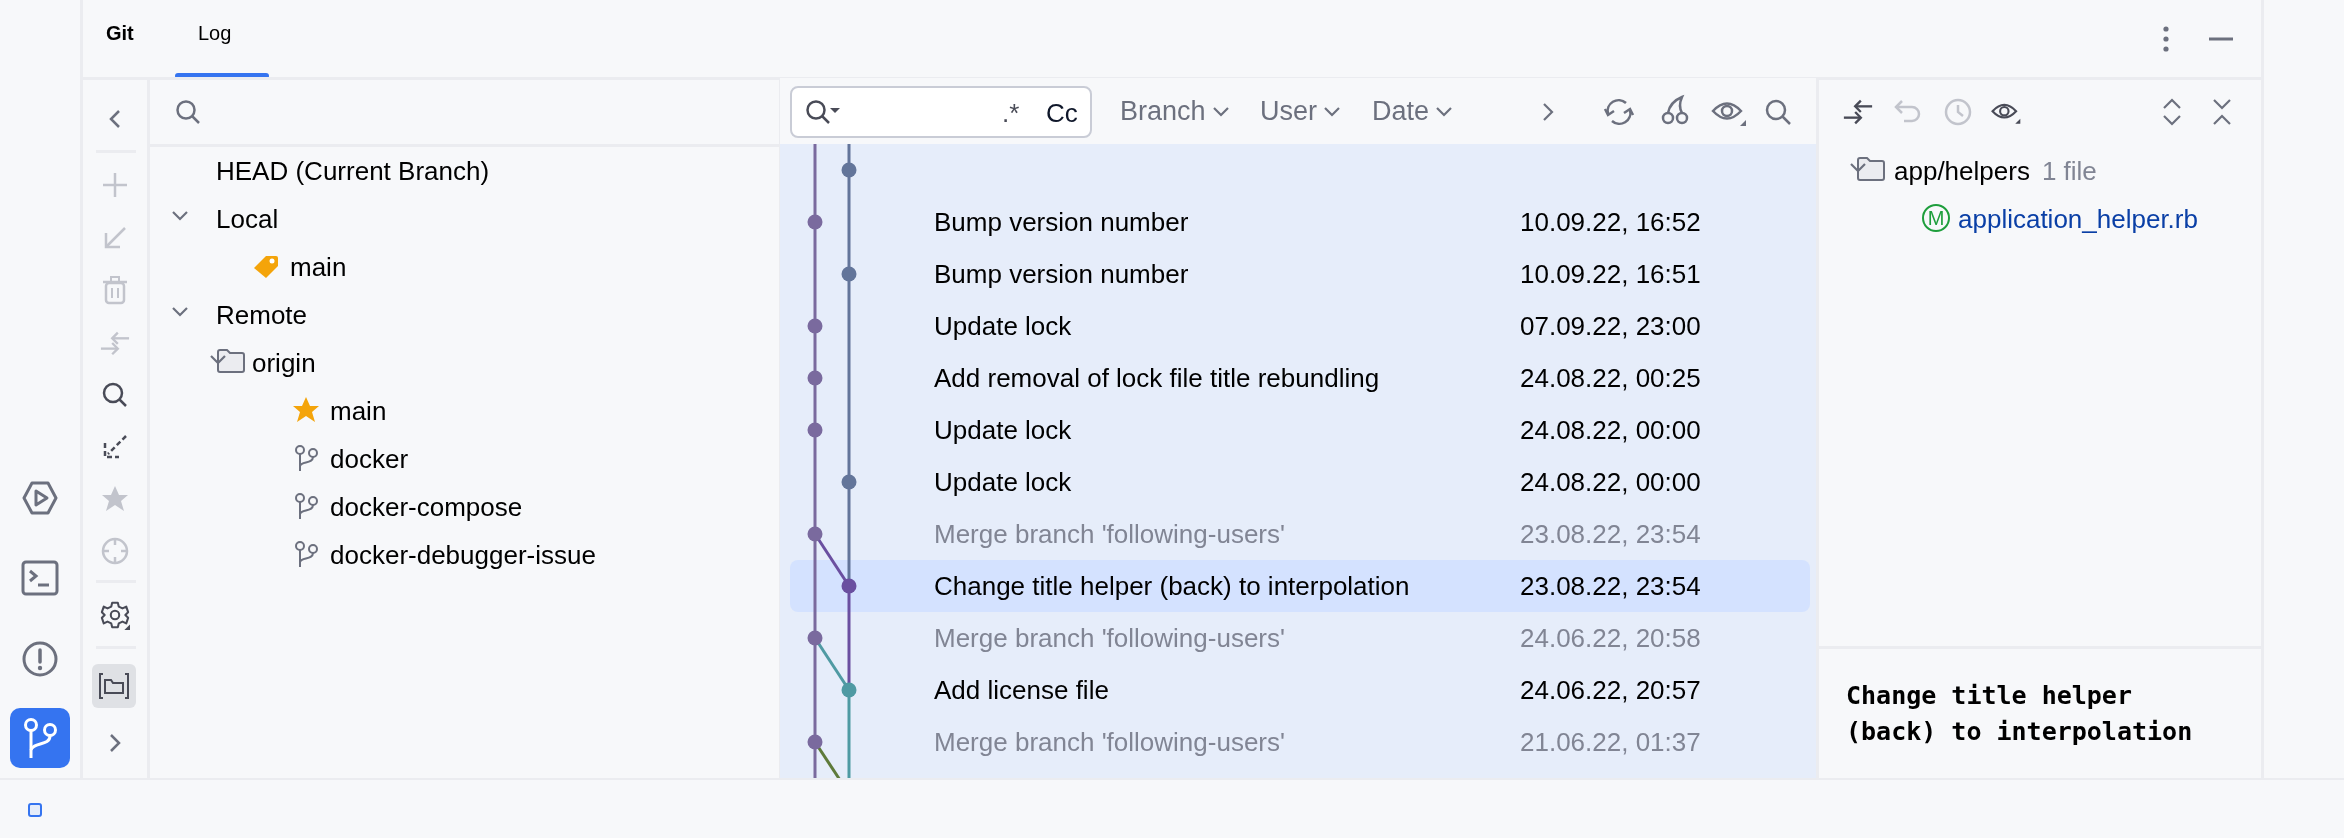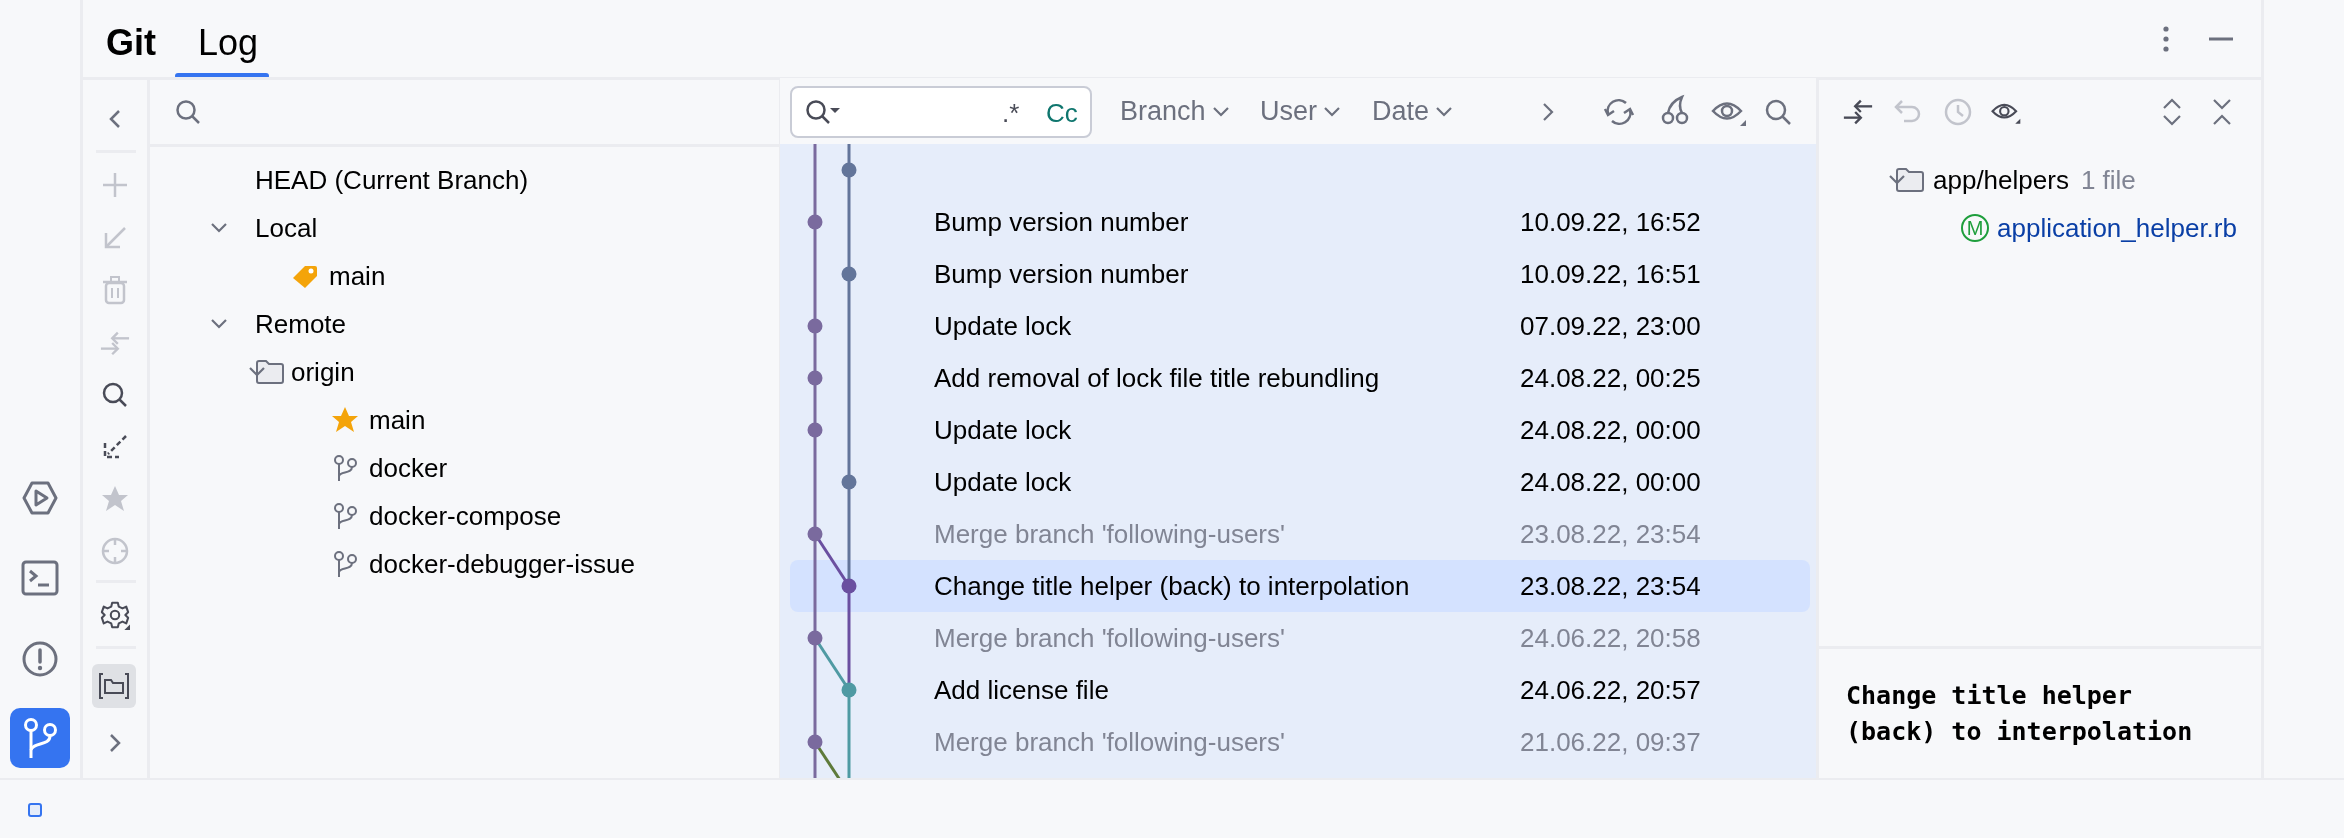--- a/index.html
+++ b/index.html
@@ -10,32 +10,32 @@
   .vline { position: absolute; width: 3px; background: #ebecf0; }
   .hline { position: absolute; height: 3px; background: #ebecf0; }
 
   
   #left-strip { left: 0; top: 0; width: 80px; height: 780px; background: #f7f8fa; }
   .strip-btn { position: absolute; left: 10px; width: 60px; height: 60px; border-radius: 10px; display: flex; align-items: center; justify-content: center; }
   .strip-btn.active { background: #3574f0; }
 
   
   #header { left: 82px; top: 0; width: 2180px; height: 78px; }
-  .tab { position: absolute; top: 22px; font-size: 36px; }
+  .tab { position: absolute; top: 22px; font-size: 20px; }
   .tab-git { left: 24px; font-weight: bold; color: #000; }
   .tab-log { left: 116px; color: #000; }
   .tab-underline { position: absolute; left: 93px; top: 73px; width: 94px; height: 6px; border-radius: 3px; background: #3574f0; }
 
   
   #git-toolbar { left: 82px; top: 78px; width: 66px; height: 702px; }
   .tb-icon { position: absolute; left: 18px; width: 30px; height: 30px; display: flex; align-items: center; justify-content: center; }
 
   
   #branches { left: 148px; top: 78px; width: 632px; height: 702px; }
-  .tree-row { position: absolute; height: 48px; display: flex; align-items: center; font-size: 26px; color: #000; white-space: nowrap; margin-left: 39px; }
+  .tree-row { position: absolute; height: 48px; display: flex; align-items: flex-start; font-size: 26px; color: #000; white-space: nowrap; }
   .chev { position: absolute; width: 24px; height: 24px; display: flex; align-items: center; justify-content: center; }
 
   
   #log { left: 780px; top: 78px; width: 1038px; height: 702px; }
   #log-toolbar { position: absolute; left: 0; top: 0; width: 1038px; height: 66px; background: #f7f8fa; }
   #log-search { position: absolute; left: 10px; top: 8px; width: 302px; height: 52px; border: 2px solid #c9ccd6; border-radius: 8px; background: #fff; }
   .filter { position: absolute; top: 18px; font-size: 27px; color: #6c707e; display: flex; align-items: center; gap: 6px; }
   #log-body { position: absolute; left: 0; top: 66px; width: 1038px; height: 636px; background: #e6edfa; overflow: hidden; }
   .commit-row { position: absolute; left: 10px; width: 1020px; height: 52px; }
   .commit-row.selected { background: #d4e2ff; border-radius: 8px; }
@@ -285,21 +285,21 @@
 
 <div id="log" class="abs">
   <div id="log-toolbar">
     <div id="log-search">
       <svg class="abs" style="left:12px; top:10px;" width="38" height="30" viewBox="0 0 38 30">
           <circle cx="12" cy="12" r="8.5" fill="none" stroke="#494b57" stroke-width="2.5"></circle>
           <line x1="18" y1="18" x2="25" y2="25" stroke="#494b57" stroke-width="2.5"></line>
           <polygon points="26,10 36,10 31,15" fill="#494b57"></polygon>
         </svg>
       <span class="abs" style="left:210px; top:10px; font-size:26px; color:#494b57;">.*</span>
-      <span class="abs" style="left:254px; top:10px; font-size:26px; color:#0f766e;">Cc</span>
+      <span class="abs" style="left:254px; top:10px; font-size:26px; color:#0f172a;">Cc</span>
     </div>
 
     <div class="filter" style="left:340px;">
       <span>Branch</span>
       <svg width="18" height="12" viewBox="0 0 18 12">
           <polyline points="2,2 9,9 16,2" fill="none" stroke="#6c707e" stroke-width="2.2"></polyline>
         </svg>
     </div>
     <div class="filter" style="left:480px;">
       <span>User</span>
@@ -375,21 +375,21 @@
     <div class="commit-row" style="top:468px;">
       <span class="c-msg dim">Merge branch 'following-users'</span>
       <span class="c-date dim">24.06.22, 20:58</span>
     </div>
     <div class="commit-row" style="top:520px;">
       <span class="c-msg">Add license file</span>
       <span class="c-date">24.06.22, 20:57</span>
     </div>
     <div class="commit-row" style="top:572px;">
       <span class="c-msg dim">Merge branch 'following-users'</span>
-      <span class="c-date dim">21.06.22, 09:37</span>
+      <span class="c-date dim">21.06.22, 01:37</span>
     </div>
 
     <svg id="graph" viewBox="0 0 120 636">
       <line x1="35" y1="0" x2="35" y2="636" stroke="#7a6a9e" stroke-width="3"></line>
       <line x1="69" y1="0" x2="69" y2="442" stroke="#63759a" stroke-width="3"></line>
       <line x1="35" y1="390" x2="69" y2="442" stroke="#6a4fa0" stroke-width="3"></line>
       <line x1="69" y1="442" x2="69" y2="546" stroke="#6a4fa0" stroke-width="3"></line>
       <line x1="35" y1="494" x2="69" y2="546" stroke="#4f9aa3" stroke-width="3"></line>
       <line x1="69" y1="546" x2="69" y2="636" stroke="#4f9aa3" stroke-width="3"></line>
       <line x1="35" y1="598" x2="60" y2="636" stroke="#5e7a3a" stroke-width="3"></line>

